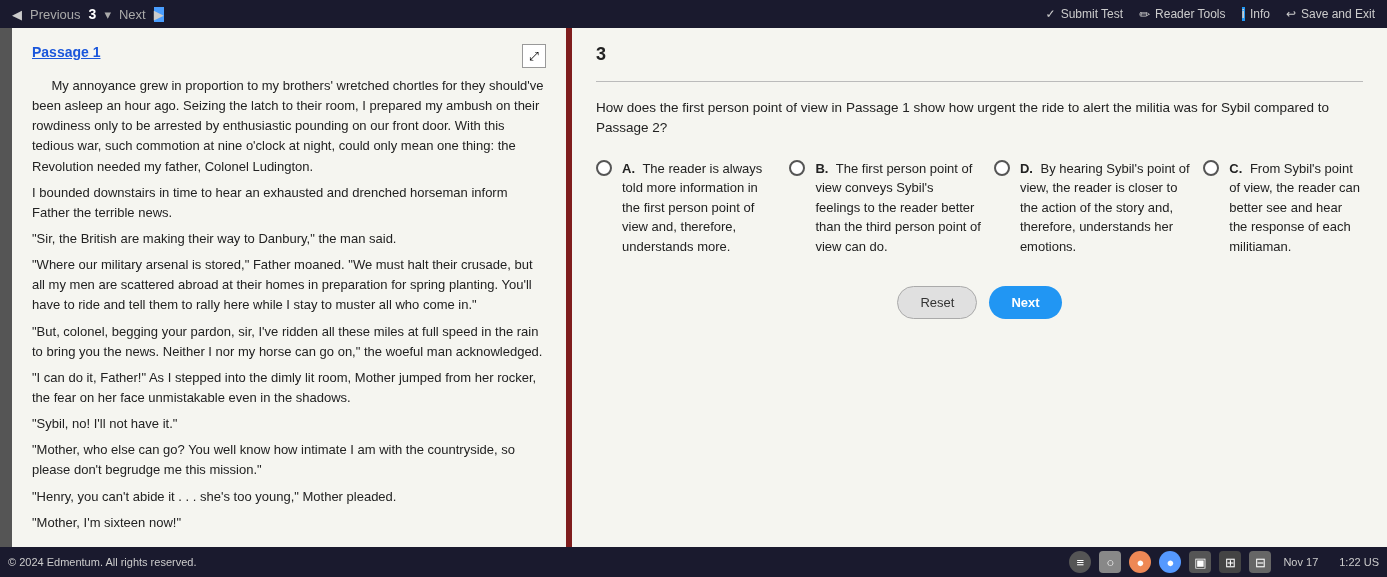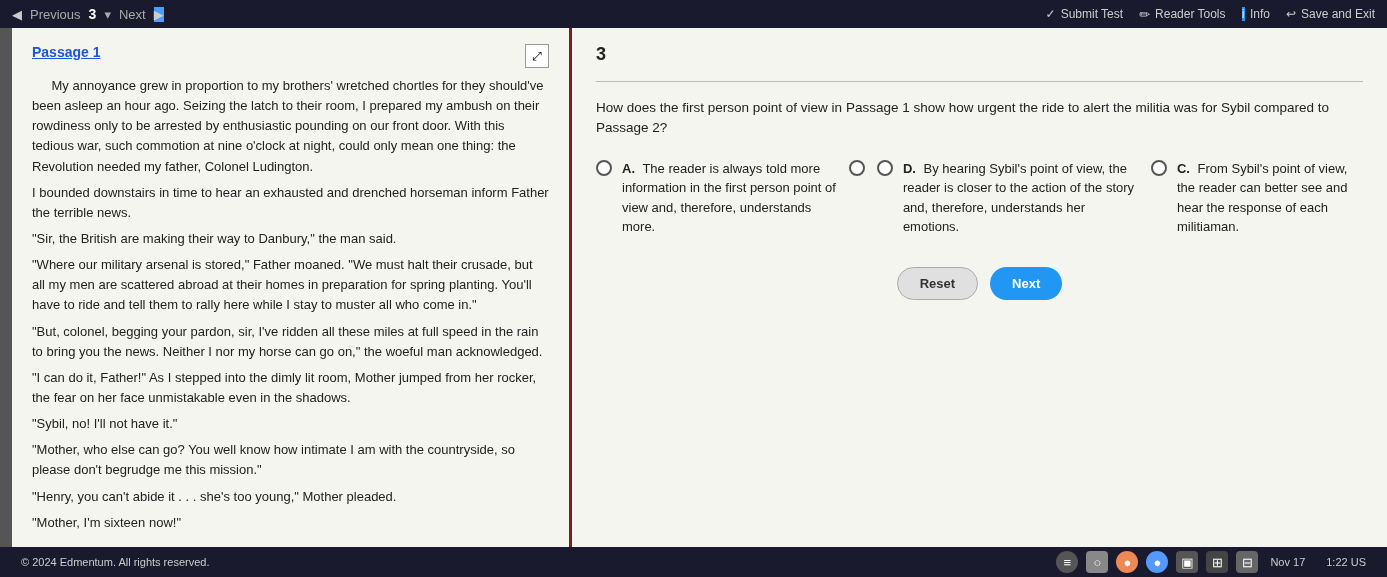--- a/index.html
+++ b/index.html
@@ -65,21 +65,21 @@
       background: #e8e8e8;
       height: calc(577px - 28px - 30px);
       display: flex;
       overflow: hidden;
     }
 
     
     .passage-panel {
       width: 560px;
       background: #f5f5f0;
-      border-right: 3px solid #7f1d1d;
+      border-right: 6px solid #7f1d1d;
       overflow-y: auto;
       padding: 16px 20px;
       position: relative;
       flex-shrink: 0;
     }
     .passage-header {
       display: flex;
       justify-content: space-between;
       align-items: flex-start;
       margin-bottom: 8px;
@@ -185,41 +185,41 @@
       margin-top: 10px;
     }
     .btn-reset {
       background: #e0e0e0;
       border: 1px solid #aaa;
       color: #333;
       padding: 8px 22px;
       border-radius: 20px;
       font-size: 13px;
       cursor: pointer;
-      font-weight: bold;
+      font-weight: normal;
     }
     .btn-next {
       background: #2196f3;
       border: none;
       color: #fff;
       padding: 8px 22px;
       border-radius: 20px;
       font-size: 13px;
       cursor: pointer;
       font-weight: bold;
     }
 
     
     .bottom-bar {
       background: #1a1a2e;
       height: 30px;
       display: flex;
       align-items: center;
       justify-content: space-between;
-      padding: 0 21px;
+      padding: 0 8px;
       color: #ccc;
       font-size: 11px;
     }
     .bottom-right {
       display: flex;
       align-items: center;
       gap: 12px;
     }
     .taskbar-icons {
       display: flex;
@@ -318,20 +318,24 @@
 
     <li class="option-item">
     <div class="option-radio"></div>
     <div class="option-text">
       <span class="option-label">A.</span>
       <span>The reader is always told more information in the first person point of view and, therefore, understands more.</span>
     </div>
   </li>
         <li class="option-item">
     <div class="option-radio"></div>
+    <div class="option-text">
+      <span class="option-label">B.</span>
+      <span>The first person point of view conveys Sybil's feelings to the reader better than the third person point of view can do.</span>
+    </div>
   </li>
         <li class="option-item">
     <div class="option-radio"></div>
     <div class="option-text">
       <span class="option-label">D.</span>
       <span>By hearing Sybil's point of view, the reader is closer to the action of the story and, therefore, understands her emotions.</span>
     </div>
   </li>
         <li class="option-item">
     <div class="option-radio"></div>

